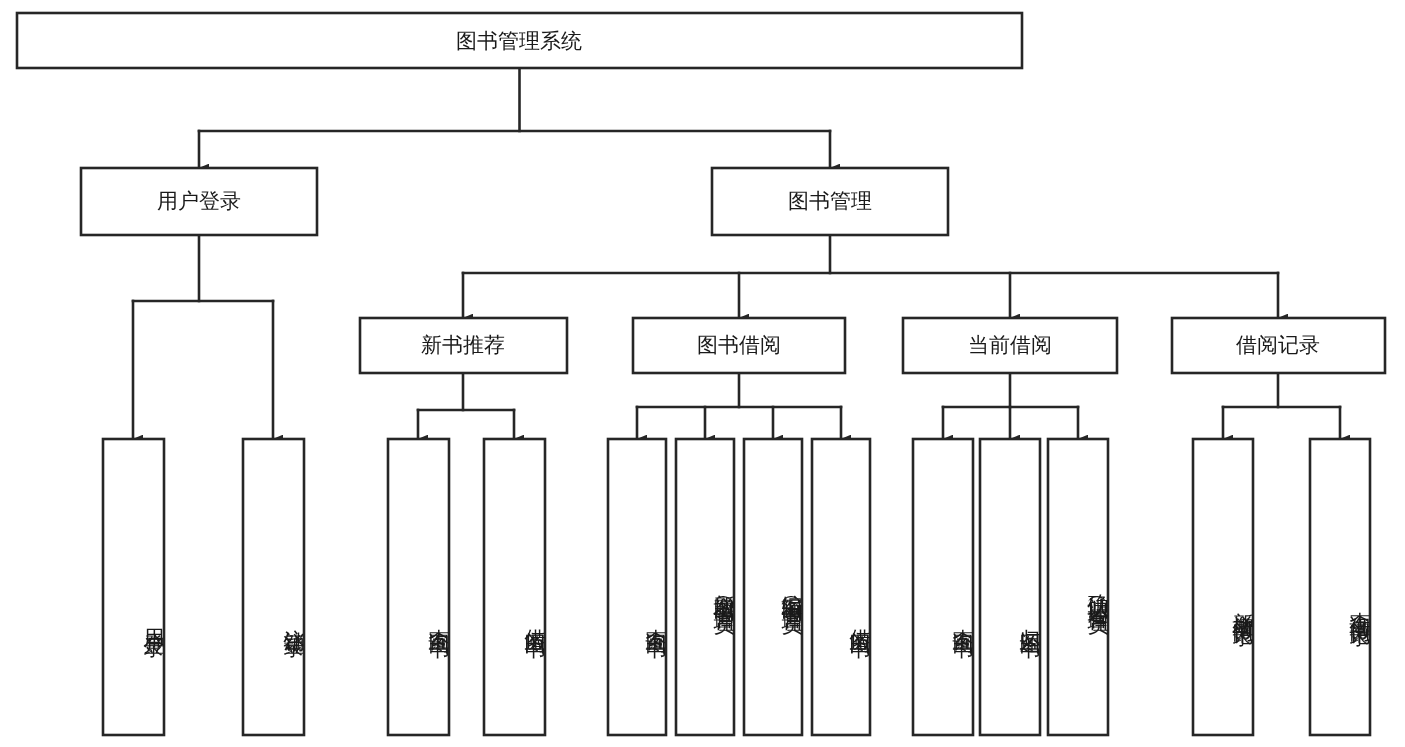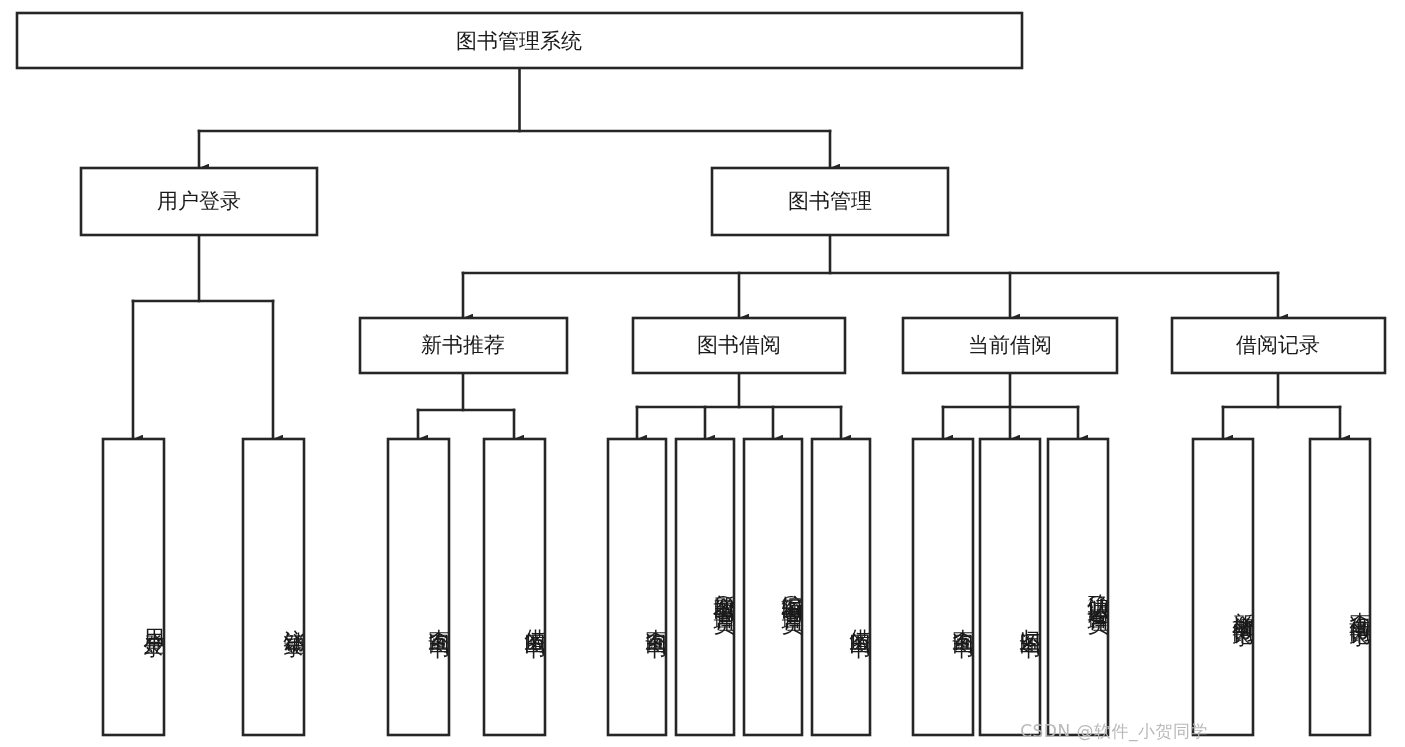--- a/index.html
+++ b/index.html
@@ -188,14 +188,13 @@
   <div class="node-label-v" style="left:744px; top:445px;  width:58px; height:290px;">编辑图书（管理员）</div>
   <div class="node-label-v" style="left:812px; top:500px;  width:58px; height:235px;">借阅图书</div>
 
   <div class="node-label-v" style="left:913px; top:500px;  width:60px; height:235px;">查询图书</div>
   <div class="node-label-v" style="left:980px; top:500px;  width:60px; height:235px;">归还图书</div>
   <div class="node-label-v" style="left:1048px; top:445px; width:60px; height:290px;">确认归还（管理员）</div>
 
   <div class="node-label-v" style="left:1193px; top:473px; width:60px; height:262px;">新增借阅记录</div>
   <div class="node-label-v" style="left:1310px; top:473px; width:60px; height:262px;">查询借阅记录</div>
 
-  <div class="watermark">CSDN @软件_小贺同学</div>
 </div>
 
 </body></html>

